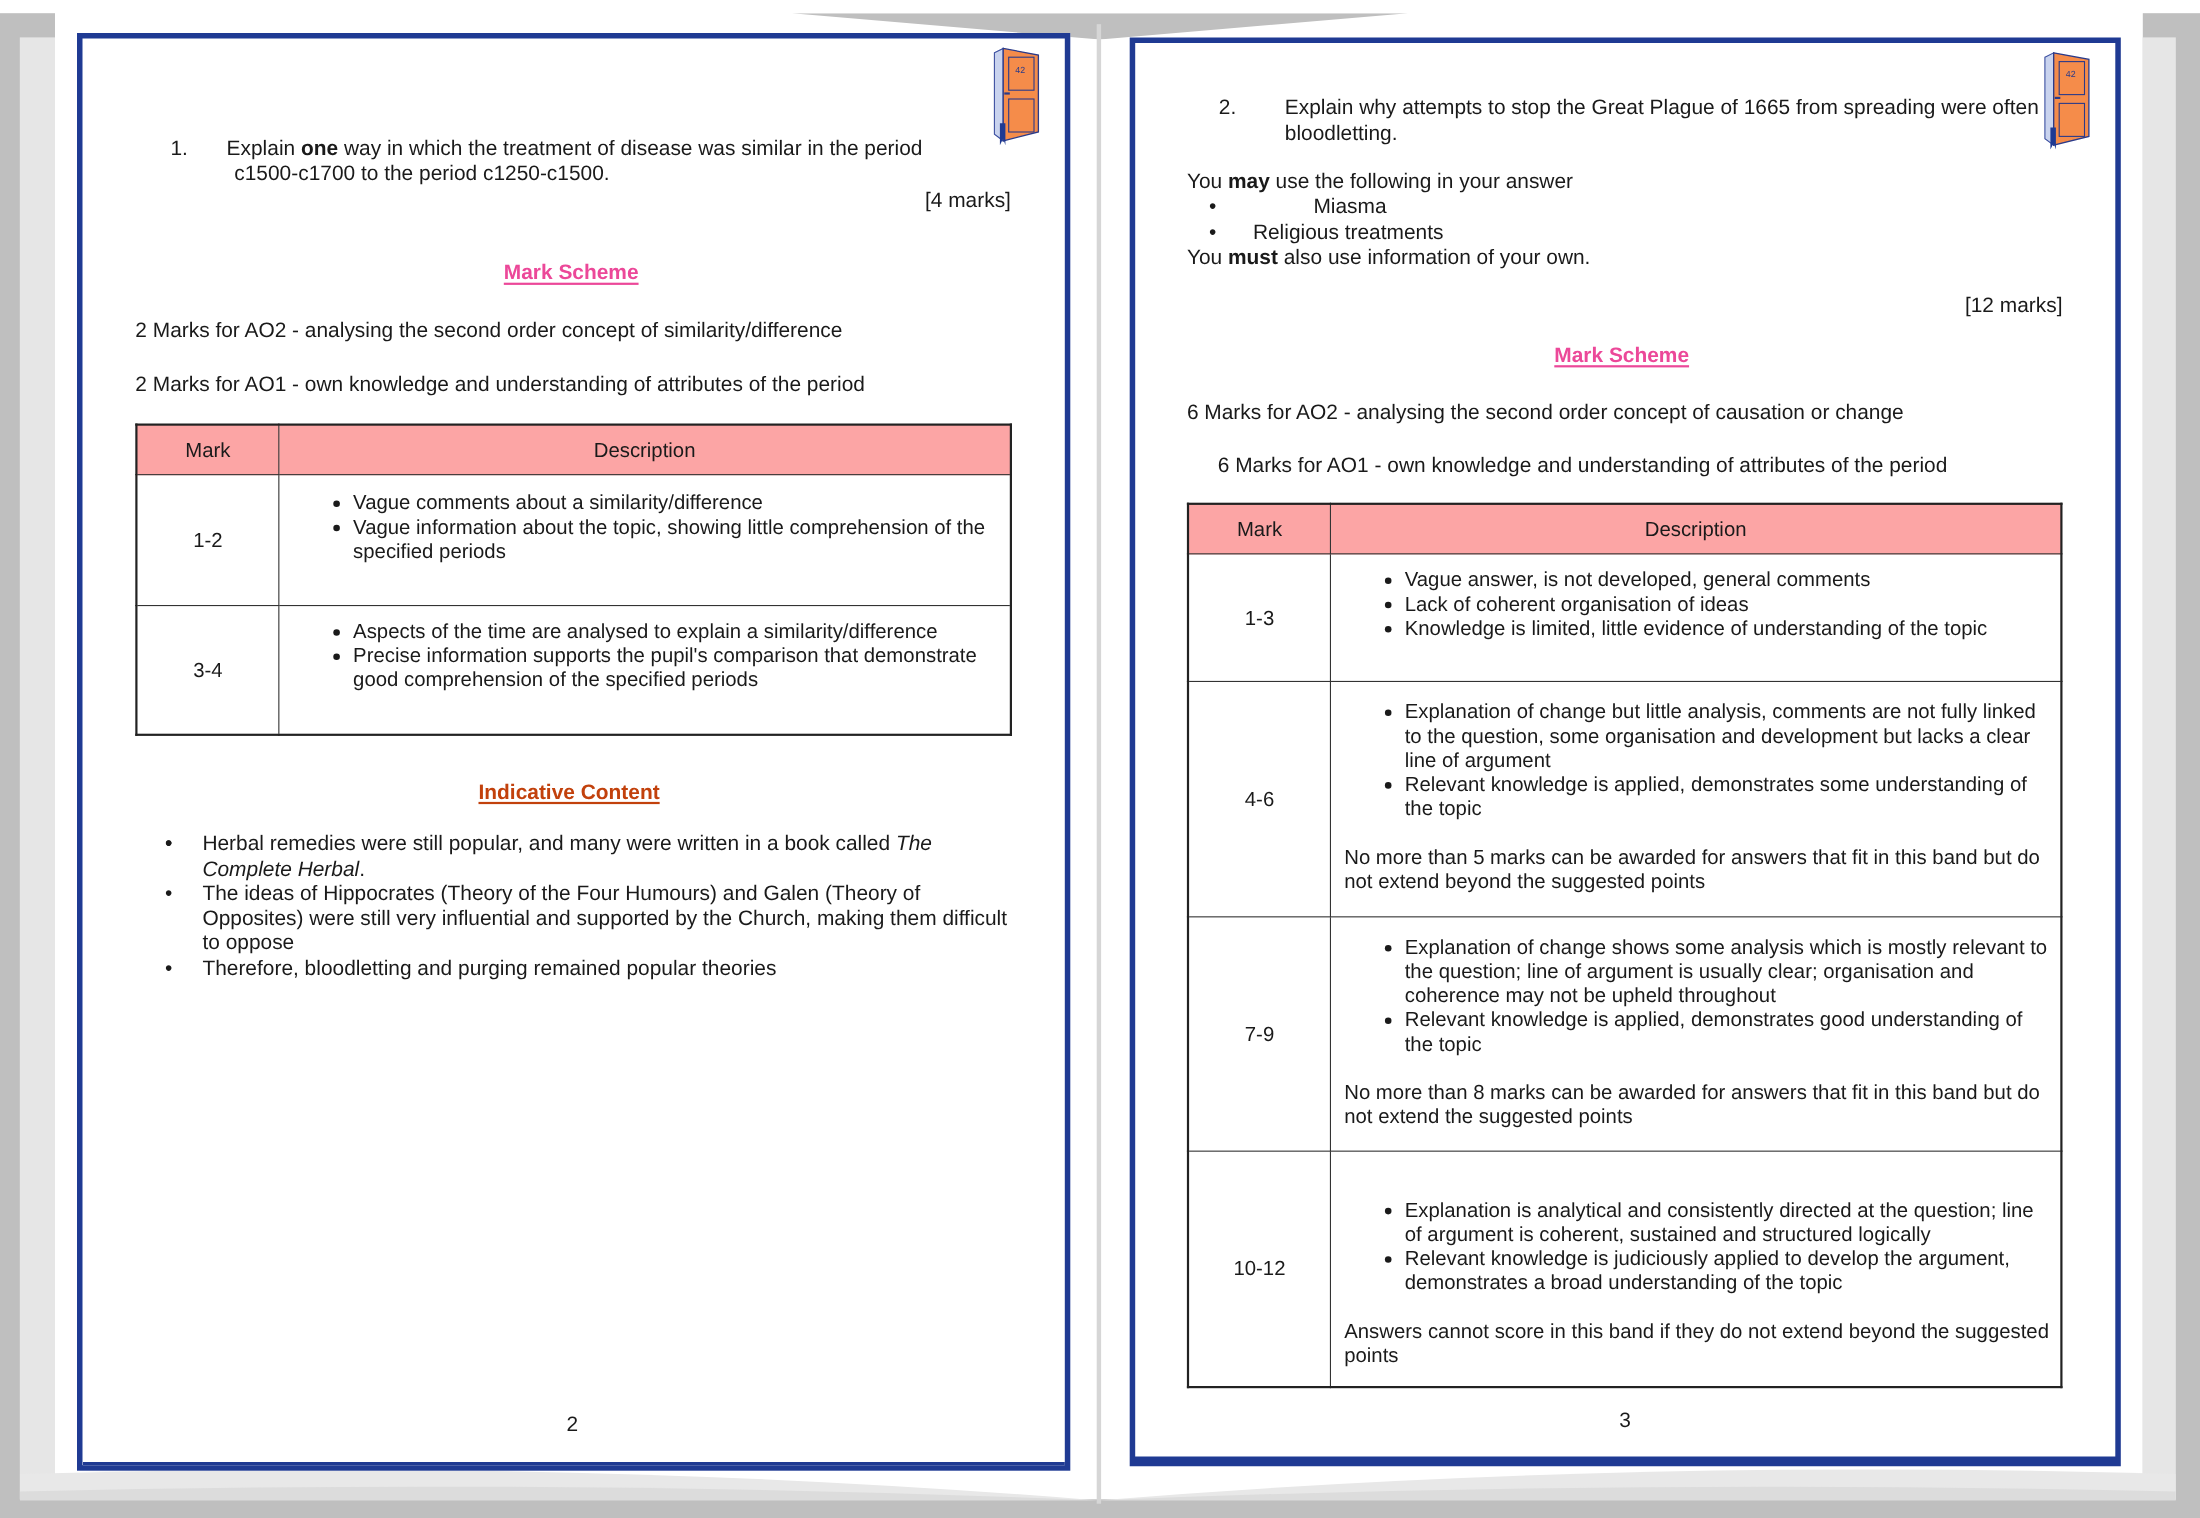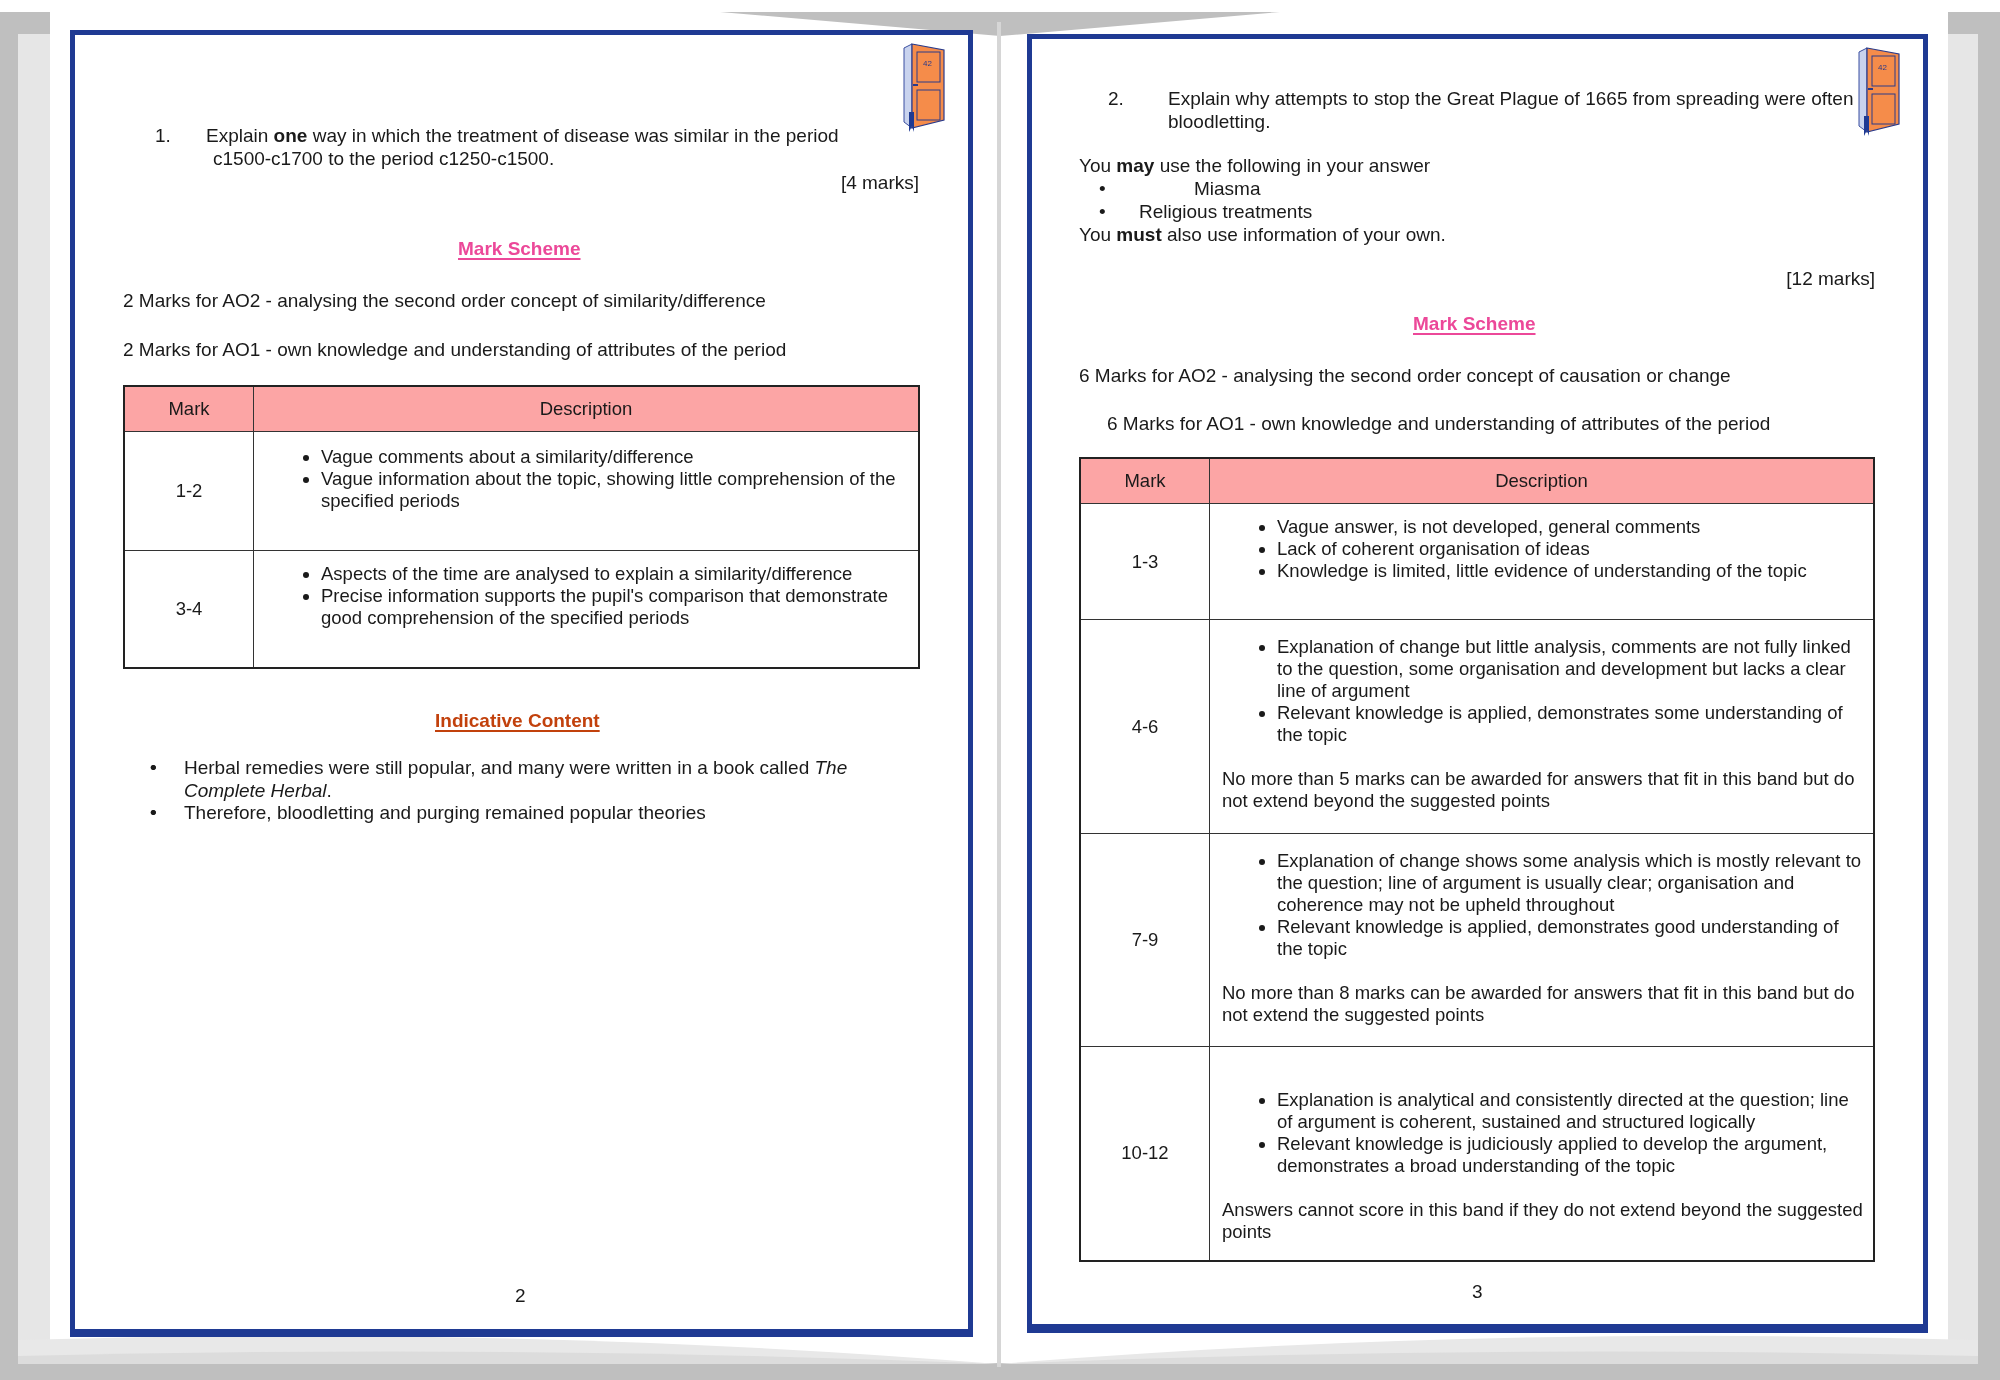--- a/index.html
+++ b/index.html
@@ -115,21 +115,21 @@
       </td>
     </tr>
   </tbody>
 </table>
 
 <div class="plain-title" style="left:435px;top:710px;">Indicative Content</div>
 
 <ul class="ind" style="left:130px;top:757px;width:800px;">
   <li><span class="bul">•</span></li>
   <li><span class="bul">•</span><span>Herbal remedies were still popular, and many were written in a book called </span><i>The Complete Herbal</i><span>.</span></li>
-  <li><span class="bul">•</span></li>
+  <li><span class="bul">•</span><span>The ideas of Hippocrates (Theory of the Four Humours) and Galen (Theory of Opposites) were still very influential and supported by the Church, making them difficult to oppose</span></li>
   <li><span class="bul">•</span><span>Therefore, bloodletting and purging remained popular theories</span></li>
 </ul>
 
 <div class="num" style="left:515px;top:1284px;">2</div>
 
 <div class="page-frame" style="left:1027px;top:34px;width:901px;height:1299px;border-bottom-width:9px;"></div>
 
 <svg class="door" style="left:1855px;top:44px;" viewBox="0 0 46 92">
   <path d="M4 8 L12 4 L12 88 L4 82 Z" fill="#c9d3ee" stroke="#3b4fa0" stroke-width="1"></path>
   <path d="M12 4 L44 10 L44 80 L12 88 Z" fill="#f58c4a" stroke="#2a3a8a" stroke-width="1.2"></path>

